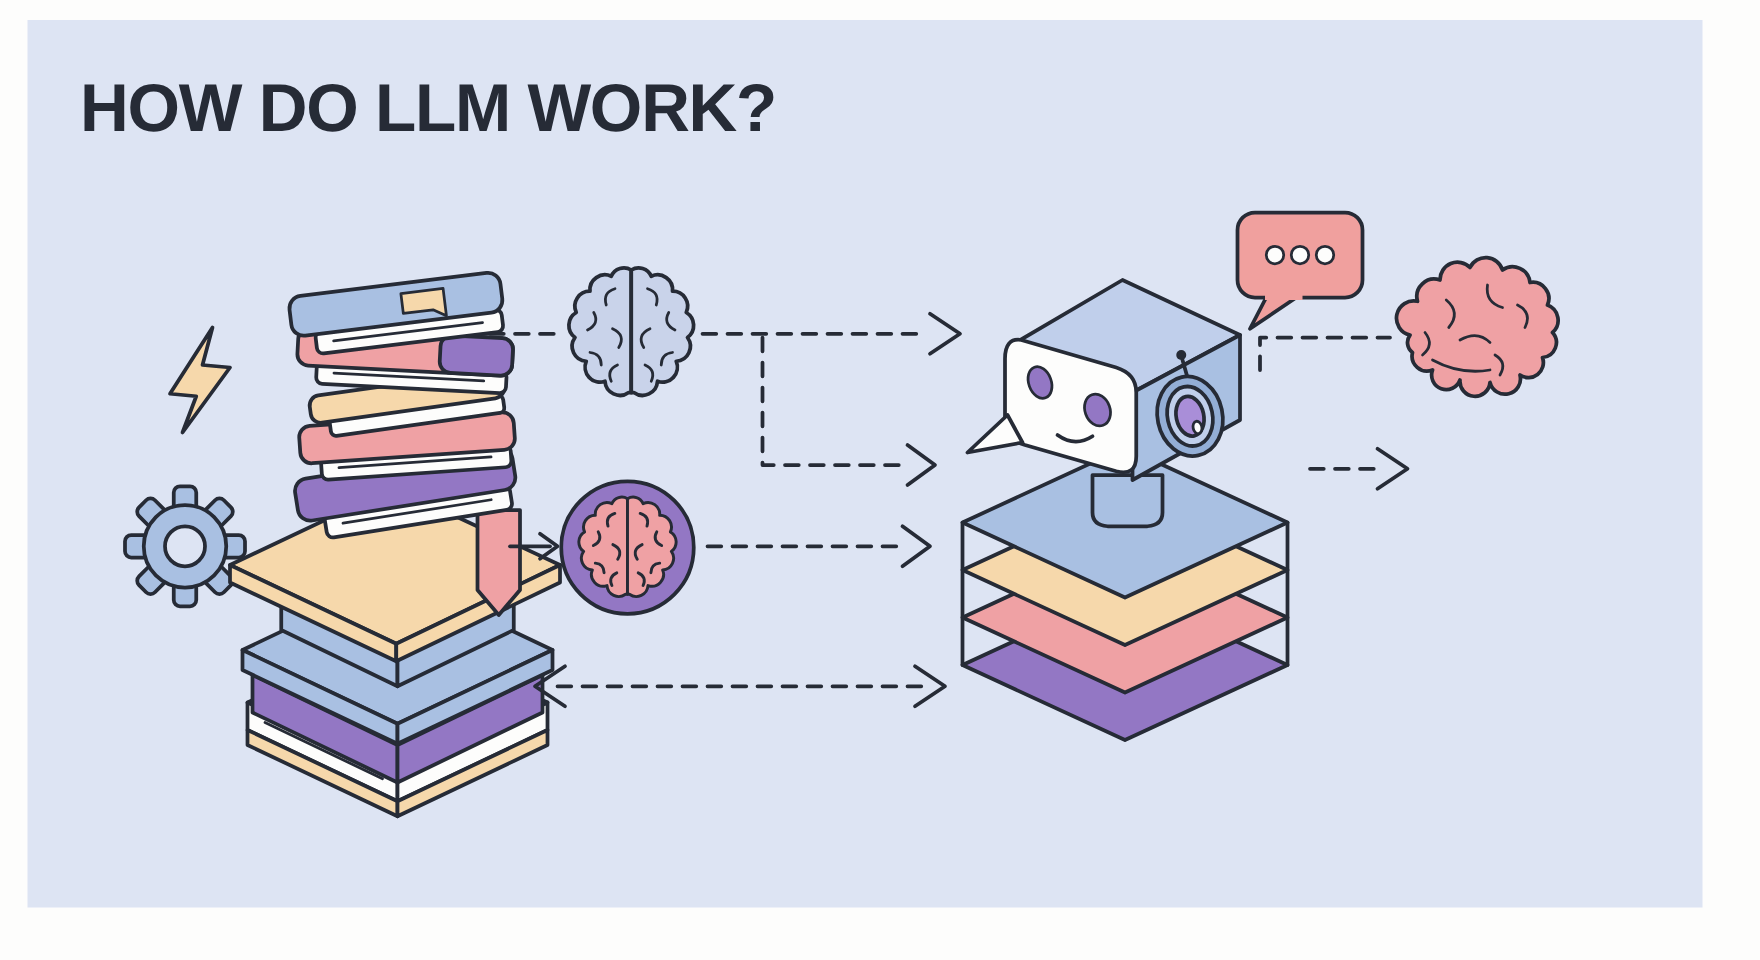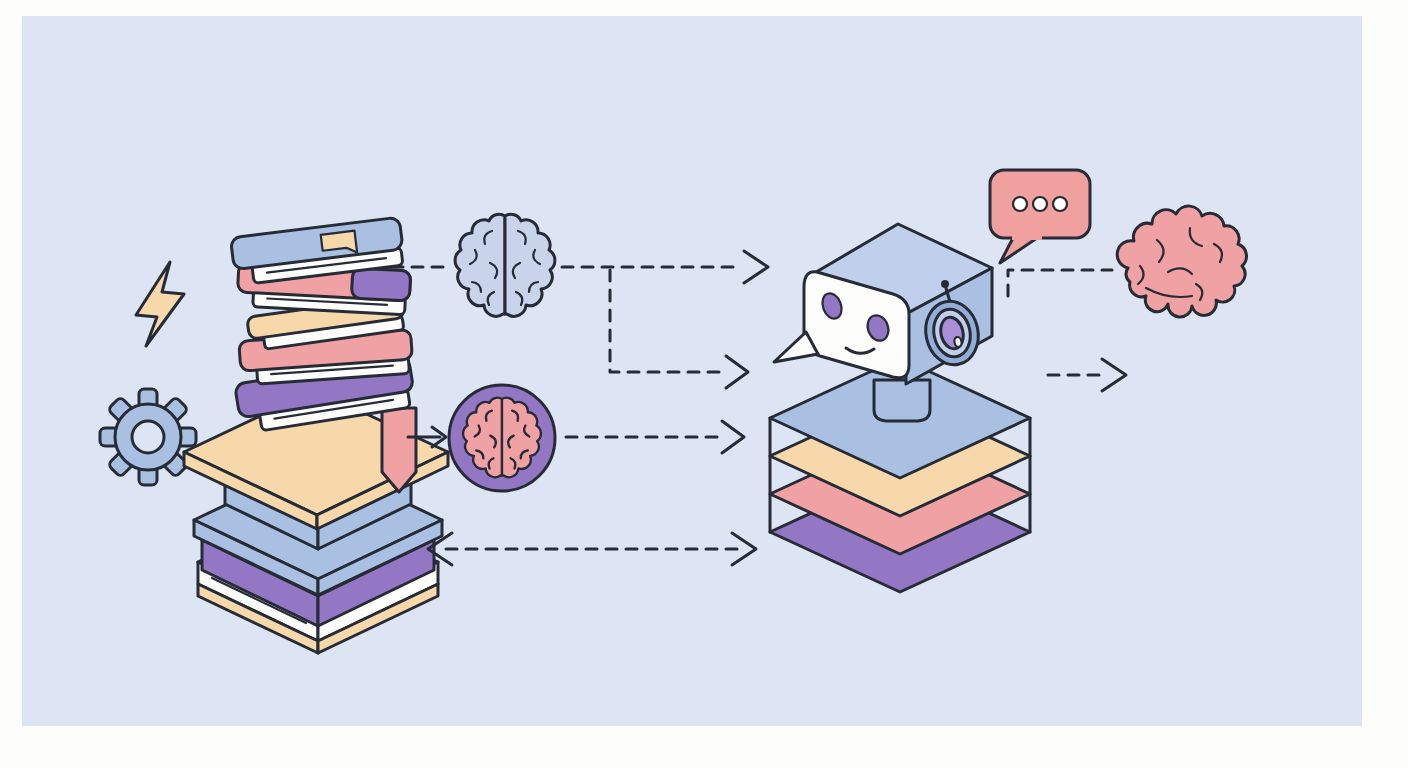--- a/index.html
+++ b/index.html
@@ -227,13 +227,14 @@
 
     <g>
       <path class="fn s dash" d="M1008 296 V270 H1112"></path>
     </g>
     <g>
       <path class="fn s dash" d="M1048 375 H1100"></path>
       <path class="fn s" d="M1102 359 L1126 375 L1102 391"></path>
     </g>
   </svg>
 
+  <div class="page-title">HOW DO LLM WORK?</div>
 </div>
 
 </body></html>

